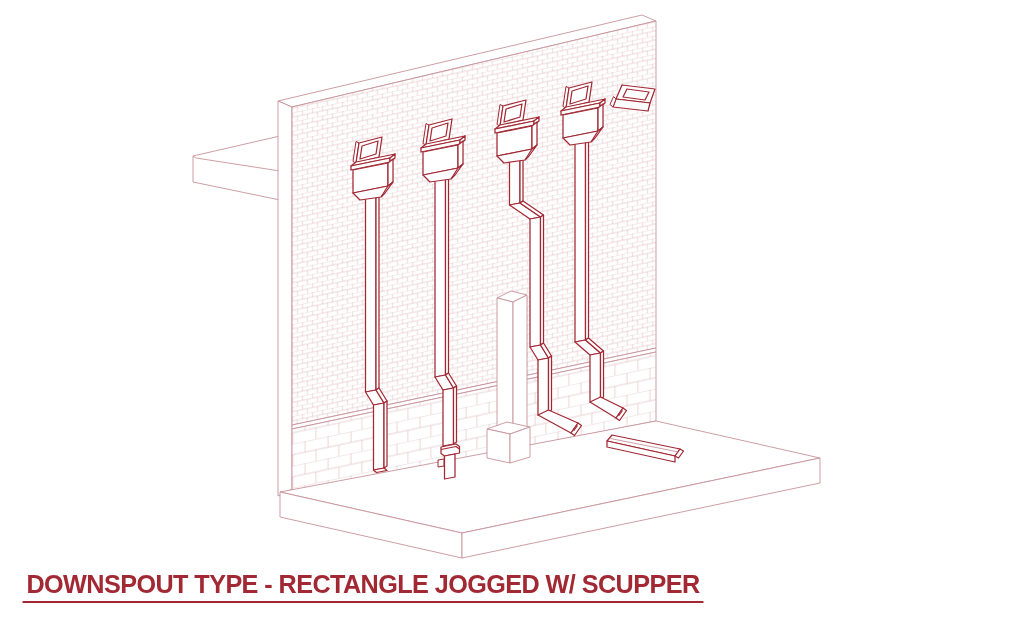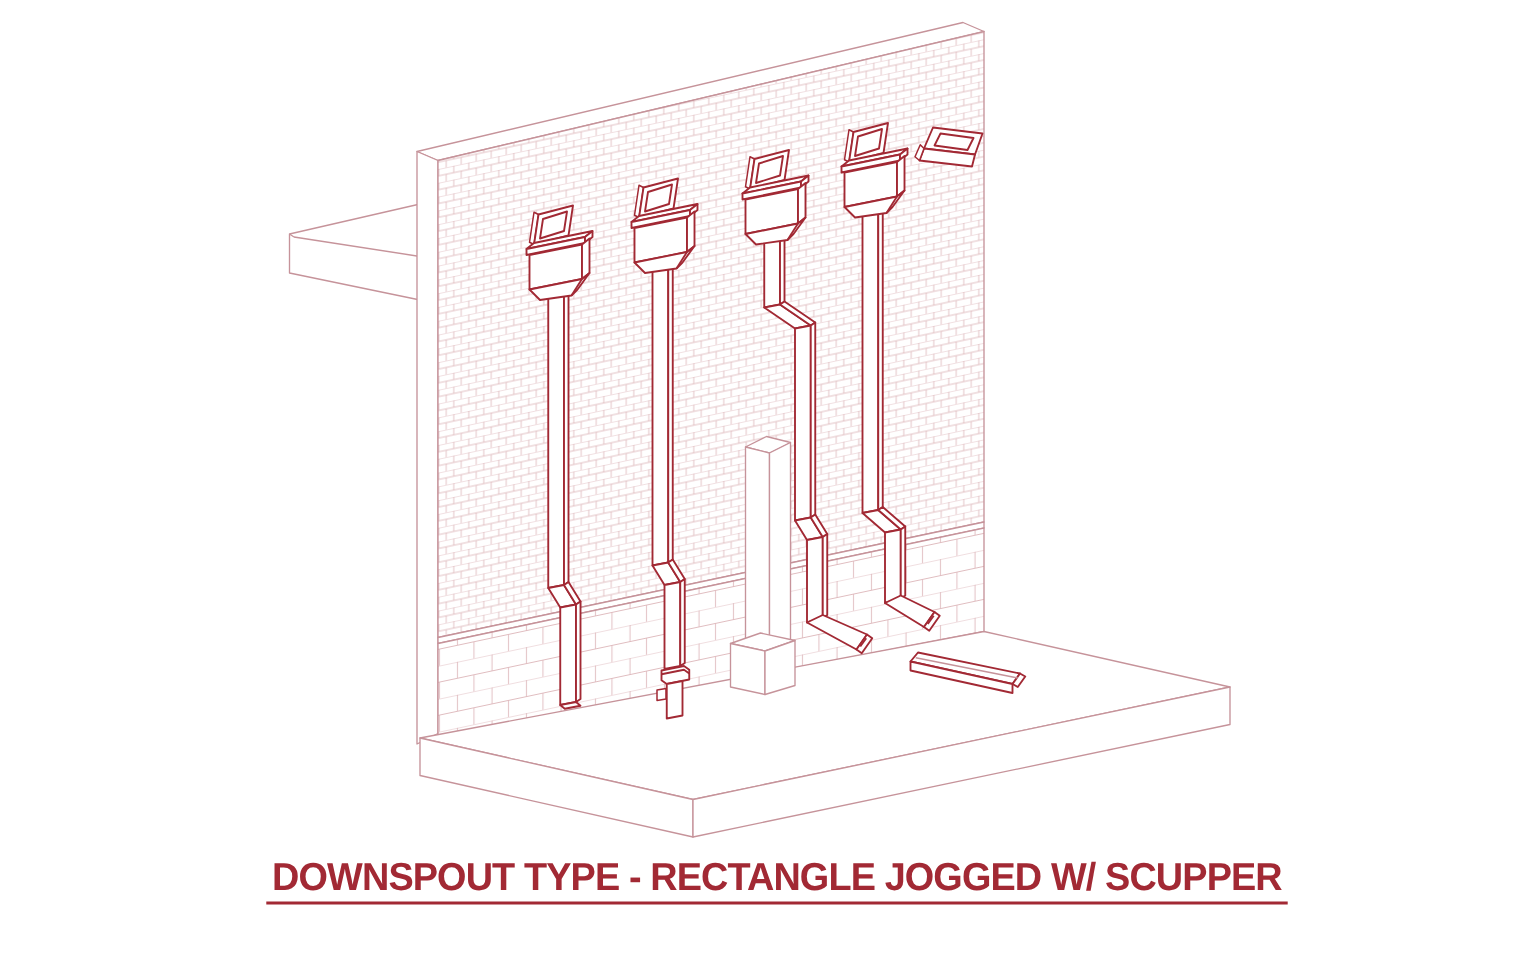--- a/index.html
+++ b/index.html
@@ -7,21 +7,21 @@
         font-family:"Liberation Sans", sans-serif;}
   .canvas{display:block;}
   
   .lnp{stroke:var(--wall-line);stroke-width:0.9;fill:none;stroke-linejoin:round;}
   .fwp{stroke:var(--wall-line);stroke-width:0.9;fill:#ffffff;stroke-linejoin:round;}
   .hbrick{fill:url(#brick);stroke:var(--wall-line);stroke-width:0.9;}
   .hcmu{fill:url(#cmu);stroke:var(--wall-line);stroke-width:0.9;}
   .lnr{stroke:var(--accent-red);stroke-width:1.25;fill:none;stroke-linejoin:round;}
   .fwr{stroke:var(--accent-red);stroke-width:1.25;fill:#ffffff;stroke-linejoin:round;}
   .fwr2{stroke:var(--accent-red);stroke-width:1.0;fill:#ffffff;stroke-linejoin:round;}
-  .titlebar{position:absolute;left:12px;right:0;top:570px;text-align:center;}
+  .titlebar{position:absolute;left:12px;right:0;top:570px;text-align:left;}
   .title{display:inline-block;color:var(--accent-red);font-weight:bold;font-size:26px;
          letter-spacing:-0.6px;line-height:1.15;padding:0 4px 1px 4px;
          border-bottom:2.5px solid var(--accent-red);transform:scaleX(0.97);transform-origin:center;}
 </style>
 </head>
 <body>
 
 <div class="page">
 
 <svg class="canvas" width="1024" height="562" viewBox="0 0 1024 562">

